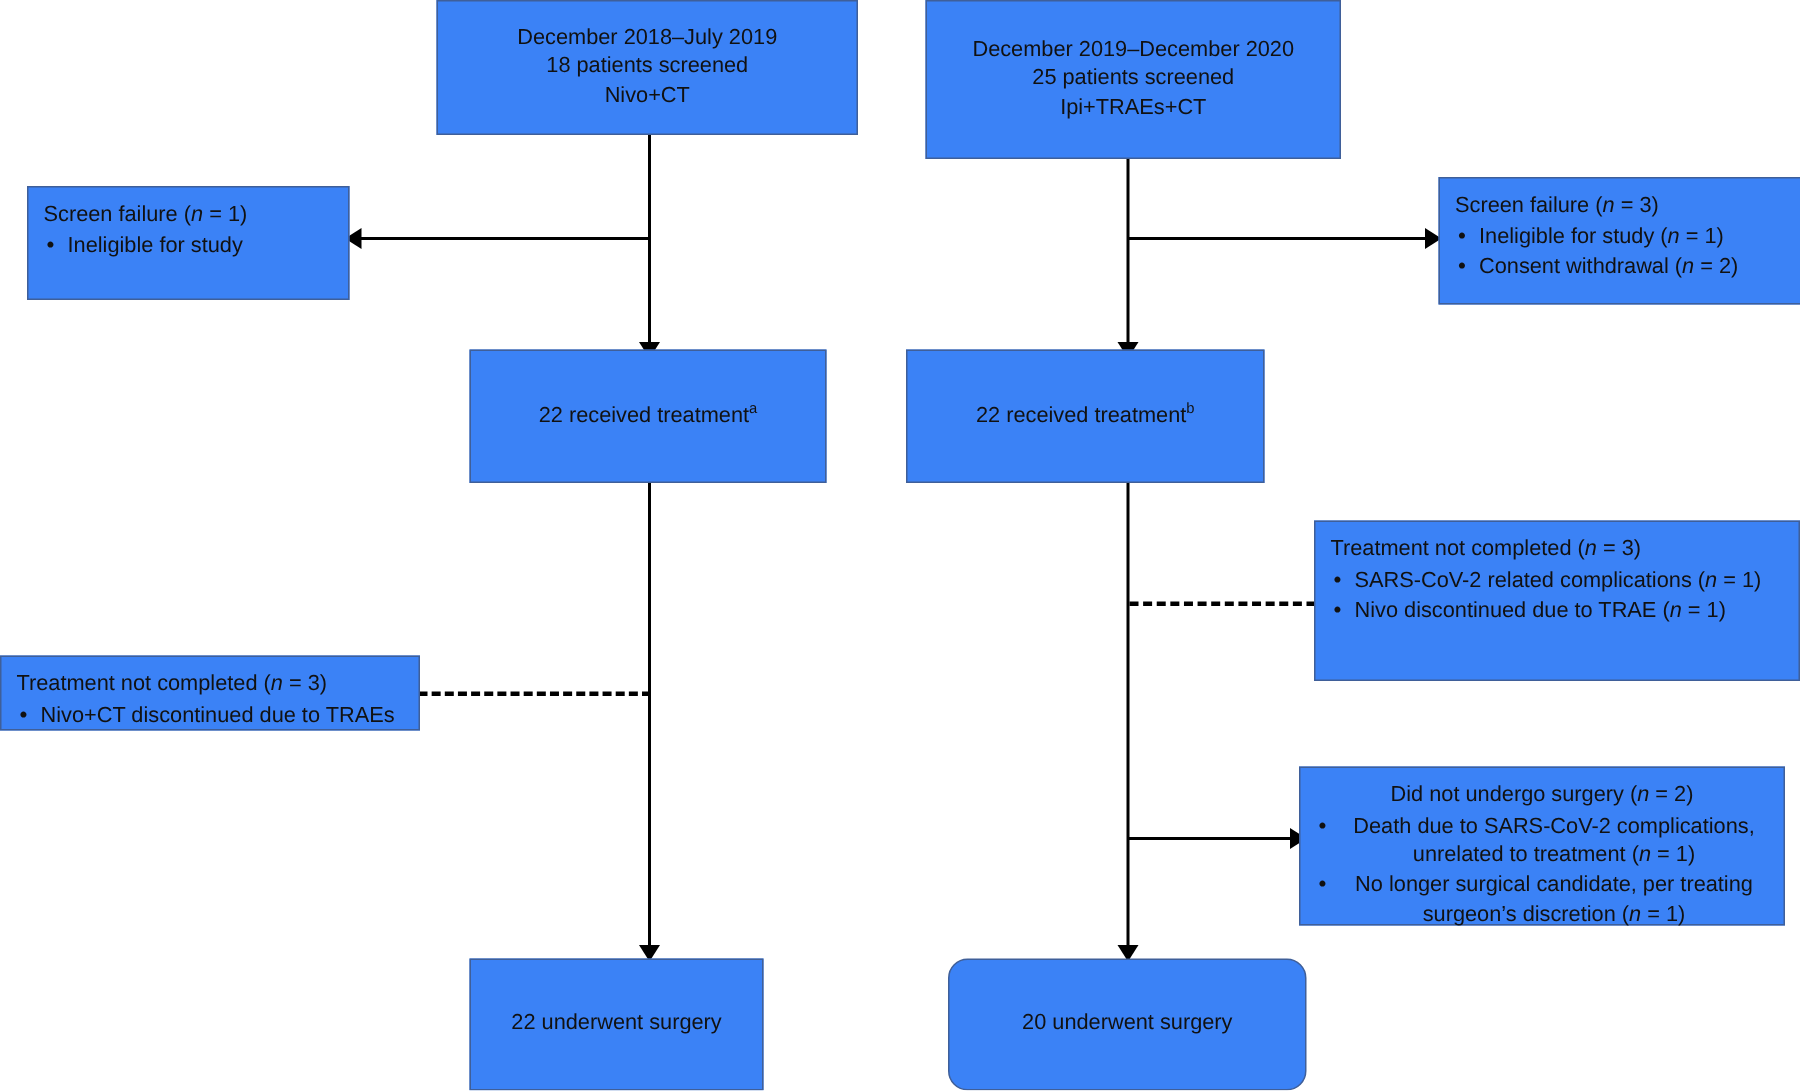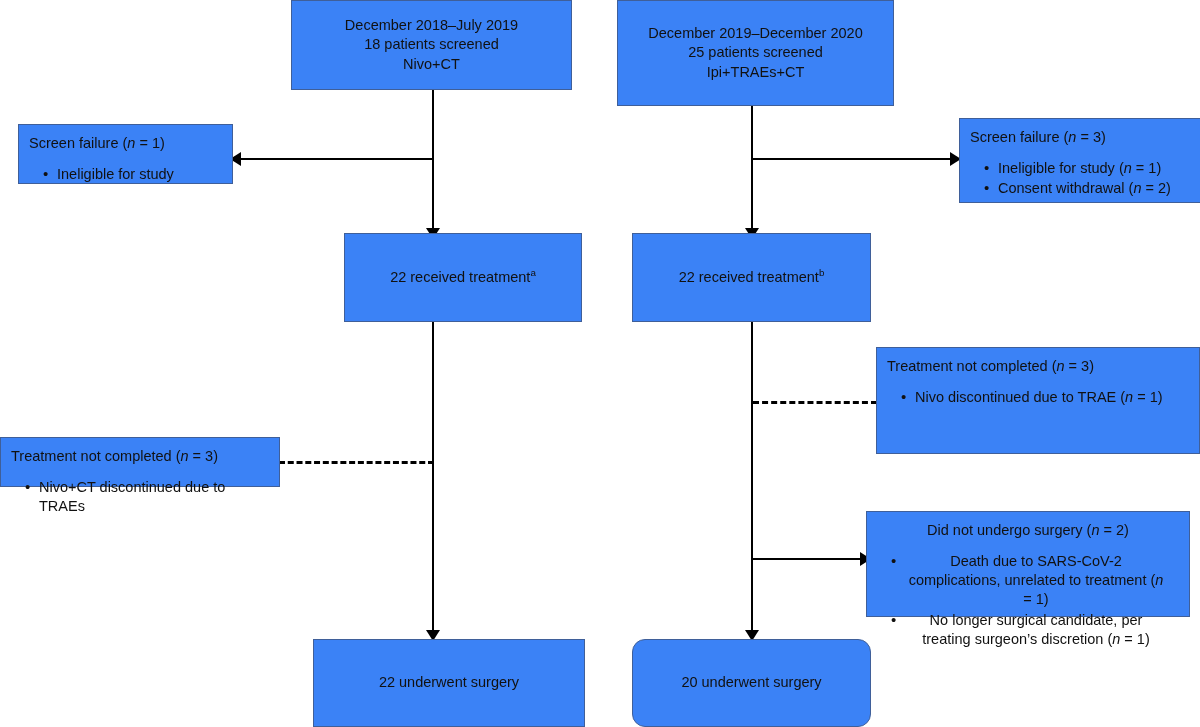--- a/index.html
+++ b/index.html
@@ -38,21 +38,21 @@
   .node.listbox {
     padding: 9px 10px 8px 10px;
   }
   .node .title-line {
     display: block;
     margin-bottom: 2px;
     white-space: nowrap;
   }
   .node ul {
     list-style: none;
-    margin: 12px;
+    margin: 0;
     padding: 0;
   }
   .node ul li {
     position: relative;
     padding-left: 16px;
     margin: 1px 0;
   }
   .node ul li::before {
     content: "\2022";
     position: absolute;
@@ -140,69 +140,70 @@
   <div class="arrowhead arrow-right" style="left:860px; top:552px;"></div>
 
   <div class="node centered" style="left:291px; top:0px; width:281px; height:90px;">
     <div>
       <span>December 2018–July 2019</span><br>
       <span>18 patients screened</span><br>
       <span>Nivo+CT</span>
     </div>
   </div>
 
-  <div class="node listbox" style="left:18px; top:124px; width:215px; height:60px;">
+  <div class="node listbox" style="left:18px; top:124px; width:215px; height:76px;">
     <span class="title-line">Screen failure (<span class="it">n</span> = 1)</span>
     <ul>
       <li>Ineligible for study</li>
     </ul>
   </div>
 
-  <div class="node centered" style="left:313px; top:233px; width:238px; height:89px;margin-left:31px;">
+  <div class="node centered" style="left:313px; top:233px; width:238px; height:89px;">
     <div>
       <span>22 received treatment</span><sup>a</sup>
     </div>
   </div>
 
   <div class="node listbox" style="left:0px; top:437px; width:280px; height:50px;">
     <span class="title-line">Treatment not completed (<span class="it">n</span> = 3)</span>
     <ul class="wide">
       <li>Nivo+CT discontinued due to TRAEs</li>
     </ul>
   </div>
 
-  <div class="node centered" style="left:313px; top:639px; width:272px; height:88px;">
+  <div class="node centered" style="left:313px; top:639px; width:196px; height:88px;">
     <span>22 underwent surgery</span>
   </div>
 
   <div class="node centered" style="left:617px; top:0px; width:277px; height:106px;">
     <div>
       <span>December 2019–December 2020</span><br>
       <span>25 patients screened</span><br>
       <span>Ipi+TRAEs+CT</span>
     </div>
   </div>
 
   <div class="node listbox" style="left:959px; top:118px; width:291px; height:85px;">
     <span class="title-line">Screen failure (<span class="it">n</span> = 3)</span>
     <ul>
       <li>Ineligible for study (<span class="it">n</span> = 1)</li>
       <li>Consent withdrawal (<span class="it">n</span> = 2)</li>
     </ul>
   </div>
 
-  <div class="node centered" style="left:632px; top:233px; width:239px; height:89px;">
+  <div class="node centered" style="left:604px; top:233px; width:239px; height:89px;">
     <div>
       <span>22 received treatment</span><sup>b</sup>
     </div>
   </div>
 
   <div class="node listbox" style="left:876px; top:347px; width:324px; height:107px;">
     <span class="title-line">Treatment not completed (<span class="it">n</span> = 3)</span>
     <ul class="wide">
+      <li>SARS-CoV-2 related complications (<span class="it">n</span> = 1)</li>
       <li>Nivo discontinued due to TRAE (<span class="it">n</span> = 1)</li>
     </ul>
   </div>
 
   <div class="node listbox" style="left:866px; top:511px; width:324px; height:106px;text-align:center;">
     <span class="title-line">Did not undergo surgery (<span class="it">n</span> = 2)</span>
     <ul class="wide">
       <li class="multi-line">Death due to SARS-CoV-2 complications, unrelated to treatment (<span class="it">n</span> = 1)</li>
       <li class="multi-line">No longer surgical candidate, per treating surgeon’s discretion (<span class="it">n</span> = 1)</li>
     </ul>

